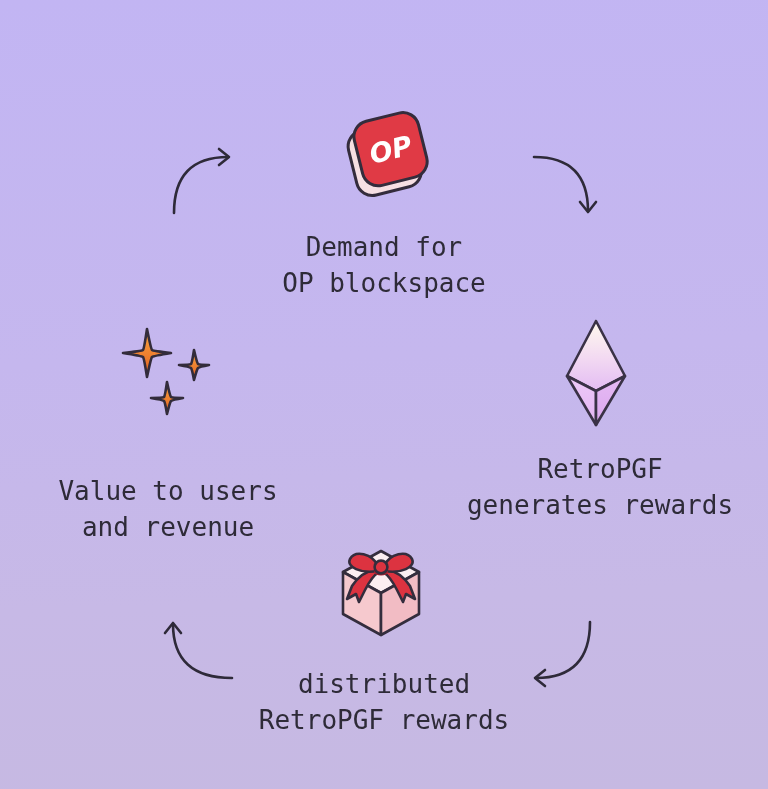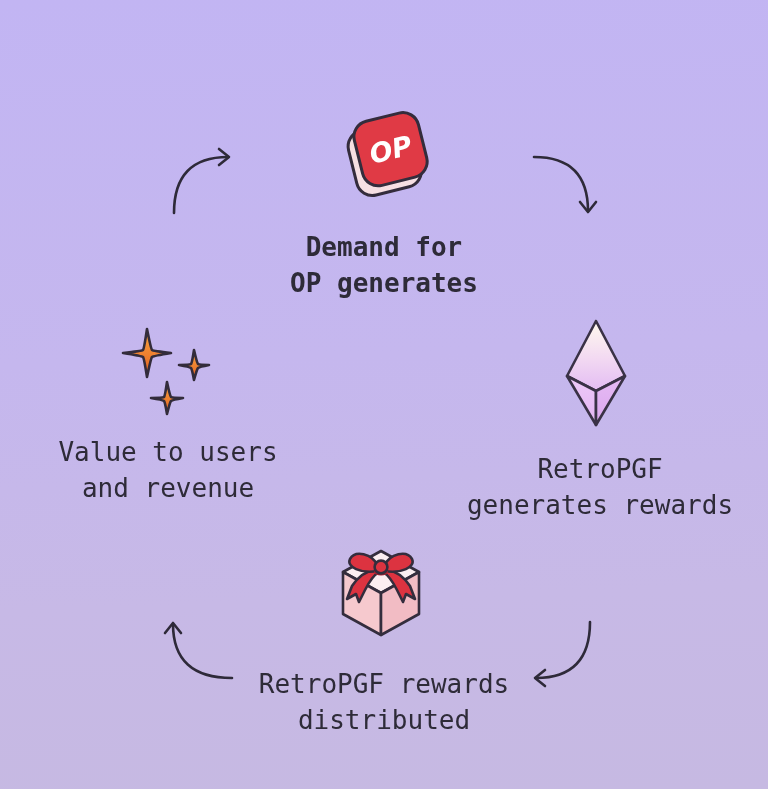--- a/index.html
+++ b/index.html
@@ -56,23 +56,23 @@
 
   <div class="icon" style="left:334px; top:106px;">
     <svg width="100" height="100" viewBox="0 0 100 100">
       <g transform="rotate(-14 50 50)">
         <rect x="17" y="20" width="66" height="66" rx="16" fill="#f6dfe3" stroke="#342c3c" stroke-width="3"></rect>
         <rect x="25" y="12" width="66" height="66" rx="16" fill="#e03a45" stroke="#342c3c" stroke-width="3"></rect>
         <text x="58" y="55" text-anchor="middle" font-family="DejaVu Sans, sans-serif" font-size="27" font-weight="bold" font-style="italic" fill="#ffffff">OP</text>
       </g>
     </svg>
   </div>
-  <div class="label" style="left:224px; top:229px; width:320px;font-weight:bold;">
+  <div class="label" style="left:224px; top:229px; width:320px;">
     <div>Demand for</div>
-    <div>OP generates</div>
+    <div>OP blockspace</div>
   </div>
 
   <div class="icon" style="left:563px; top:317px;">
     <svg width="66" height="112" viewBox="0 0 66 112">
       <defs>
         <linearGradient id="crystTop" x1="0" y1="0" x2="0" y2="1">
           <stop offset="0%" stop-color="#fffaee"></stop>
           <stop offset="55%" stop-color="#f2d8f2"></stop>
           <stop offset="100%" stop-color="#e3bcf3"></stop>
         </linearGradient>
@@ -105,21 +105,21 @@
           <stop offset="100%" stop-color="#e35e1f"></stop>
         </linearGradient>
       </defs>
       <g fill="url(#spark)" stroke="#332c3b" stroke-width="2.6" stroke-linejoin="round">
         <path d="M27,4 Q31,24 32,25 Q33,26 51,28 Q33,31 32,32 Q31,33 27,52 Q24,33 23,32 Q22,31 3,28 Q22,26 23,25 Q24,24 27,4 Z"></path>
         <path d="M74,25 Q77,38 78,39 Q79,40 89,40 Q79,42 78,43 Q77,44 74,55 Q72,44 71,43 Q70,42 59,40 Q70,40 71,39 Q72,38 74,25 Z"></path>
         <path d="M47,57 Q50,71 51,72 Q52,73 63,73 Q52,75 51,76 Q50,77 47,89 Q45,77 44,76 Q43,75 31,73 Q43,73 44,72 Q45,71 47,57 Z"></path>
       </g>
     </svg>
   </div>
-  <div class="label" style="left:18px; top:434px; width:300px;">
+  <div class="label" style="left:18px; top:473px; width:300px;">
     <div>Value to users</div>
     <div>and revenue</div>
   </div>
 
   <div class="icon" style="left:330px; top:541px;">
     <svg width="100" height="100" viewBox="0 0 100 100">
       <g stroke="#342d3d" stroke-width="2.6" stroke-linejoin="round">
         <polygon points="51,10 89,31 51,52 13,31" fill="#fbeef1"></polygon>
         <polygon points="13,31 51,52 51,94 13,73" fill="#f6c9ce"></polygon>
         <polygon points="89,31 51,52 51,94 89,73" fill="#f2bcc4"></polygon>
@@ -128,17 +128,17 @@
         <path d="M56,28 C66,30 74,36 80,45 L85,58 L76,53 L73,61 L67,49 C63,41 58,34 53,31 Z" fill="#dc3340"></path>
 
         <path d="M48,25 C42,12 25,9 20,18 C16,26 31,33 48,30 Z" fill="#dc3340"></path>
         <path d="M54,25 C60,12 77,9 82,18 C86,26 71,33 54,30 Z" fill="#dc3340"></path>
         <ellipse cx="51" cy="31" rx="7" ry="3.6" fill="#a82031" stroke="none"></ellipse>
         <circle cx="51" cy="26" r="6.4" fill="#dc3340"></circle>
       </g>
     </svg>
   </div>
   <div class="label" style="left:224px; top:666px; width:320px;">
+    <div>distributed</div>
     <div>RetroPGF rewards</div>
-    <div>distributed</div>
   </div>
 
 </div>
 
 </body></html>

